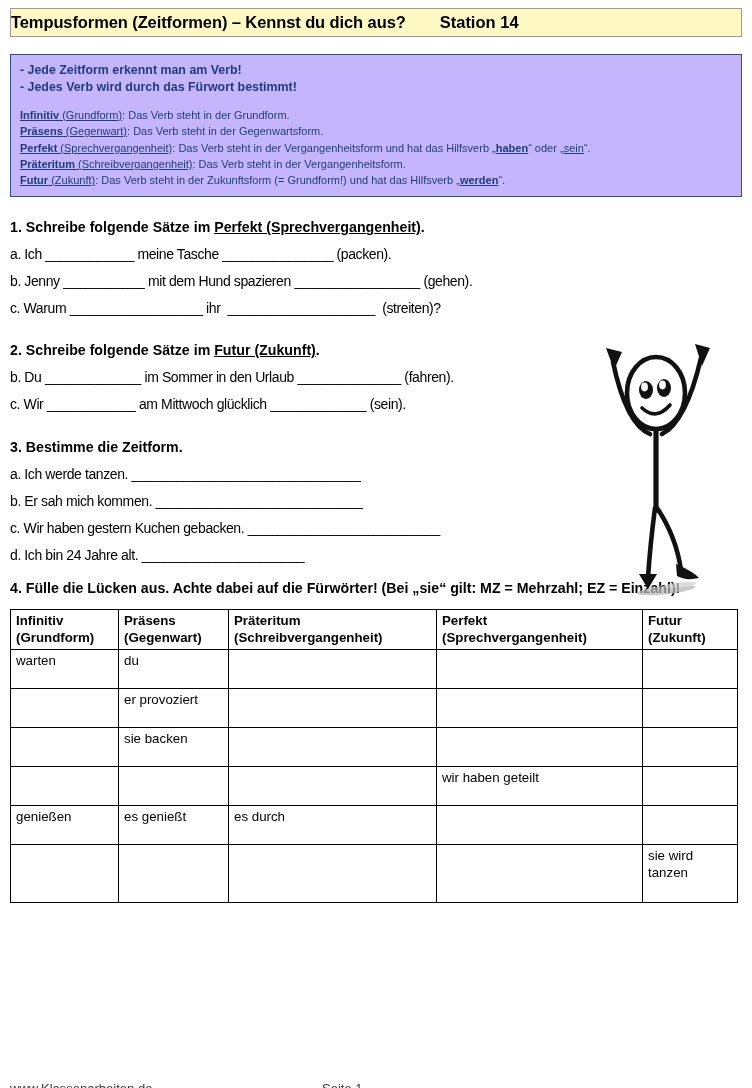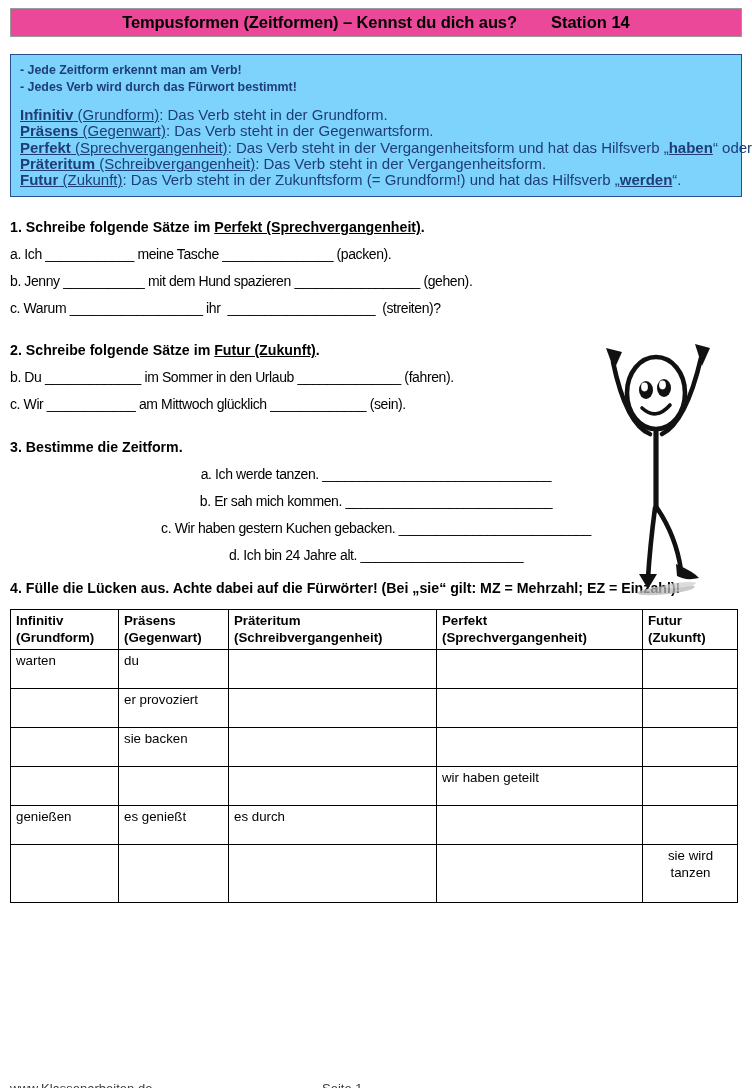--- a/index.html
+++ b/index.html
@@ -26,23 +26,22 @@
     padding: 0 10px;
   }
 
   
   .title-box {
     margin-top: 8px;
     border: 1px solid #9a9a9a;
     height: 29px;
     display: flex;
     align-items: center;
-    justify-content: center;
     box-sizing: border-box;
-    background: #ec4899;
+    background: #fef9c3;
   }
   .title-text {
     font-size: 16.5px;
     font-weight: bold;
     letter-spacing: -0.1px;
     white-space: pre;
   }
   .title-station {
     font-size: 16.5px;
     font-weight: bold;
@@ -50,31 +49,31 @@
     white-space: pre;
   }
 
   
   .info-box {
     margin-top: 17px;
     border: 1px solid #2a4f91;
     color: #1f3d7a;
     box-sizing: border-box;
     padding: 7px 9px 8px 9px;
-    background: #7dd3fc;
+    background: #c4b5fd;
   }
   .info-bullet {
     font-size: 12.4px;
     font-weight: bold;
     line-height: 16.5px;
     white-space: pre;
   }
   .info-spacer { height: 12px; }
   .info-line {
-    font-size: 15px;
+    font-size: 11px;
     line-height: 16.3px;
     white-space: nowrap;
   }
   .info-line .term {
     font-weight: bold;
     text-decoration: underline;
   }
   .info-line .paren {
     text-decoration: underline;
   }
@@ -100,21 +99,21 @@
   }
 
   #ex1 { margin-top: 22px; }
   #ex1 .ex-heading { margin-bottom: 0; }
   #ex1 .ex-line { margin-top: 11px; }
 
   #ex2 { margin-top: 26px; }
   #ex2 .ex-line { margin-top: 11px; }
 
   #ex3 { margin-top: 27px; }
-  #ex3 .ex-line { margin-top: 11px; text-align: center; }
+  #ex3 .ex-line { margin-top: 11px; }
 
   #ex4 { margin-top: 16px; }
   #ex4 .ex-heading {
     white-space: normal;
     line-height: 19px;
     max-width: 726px;
   }
 
   .blank { letter-spacing: -0.4px; }
 
@@ -145,21 +144,21 @@
     font-weight: normal;
     text-align: left;
     line-height: 16.5px;
     box-sizing: border-box;
   }
   .verb-table th {
     font-weight: bold;
     height: 40px;
   }
   .verb-table td { height: 39px; }
-  .verb-table tr.tall td { height: 58px; text-align: center; }
+  .verb-table tr.tall td { height: 58px; }
   .col-1 { width: 108px; }
   .col-2 { width: 110px; }
   .col-3 { width: 208px; }
   .col-4 { width: 206px; }
   .col-5 { width: 95px; }
   .th-l1 { display: block; }
   .th-l2 { display: block; }
 
   
   .footer {

